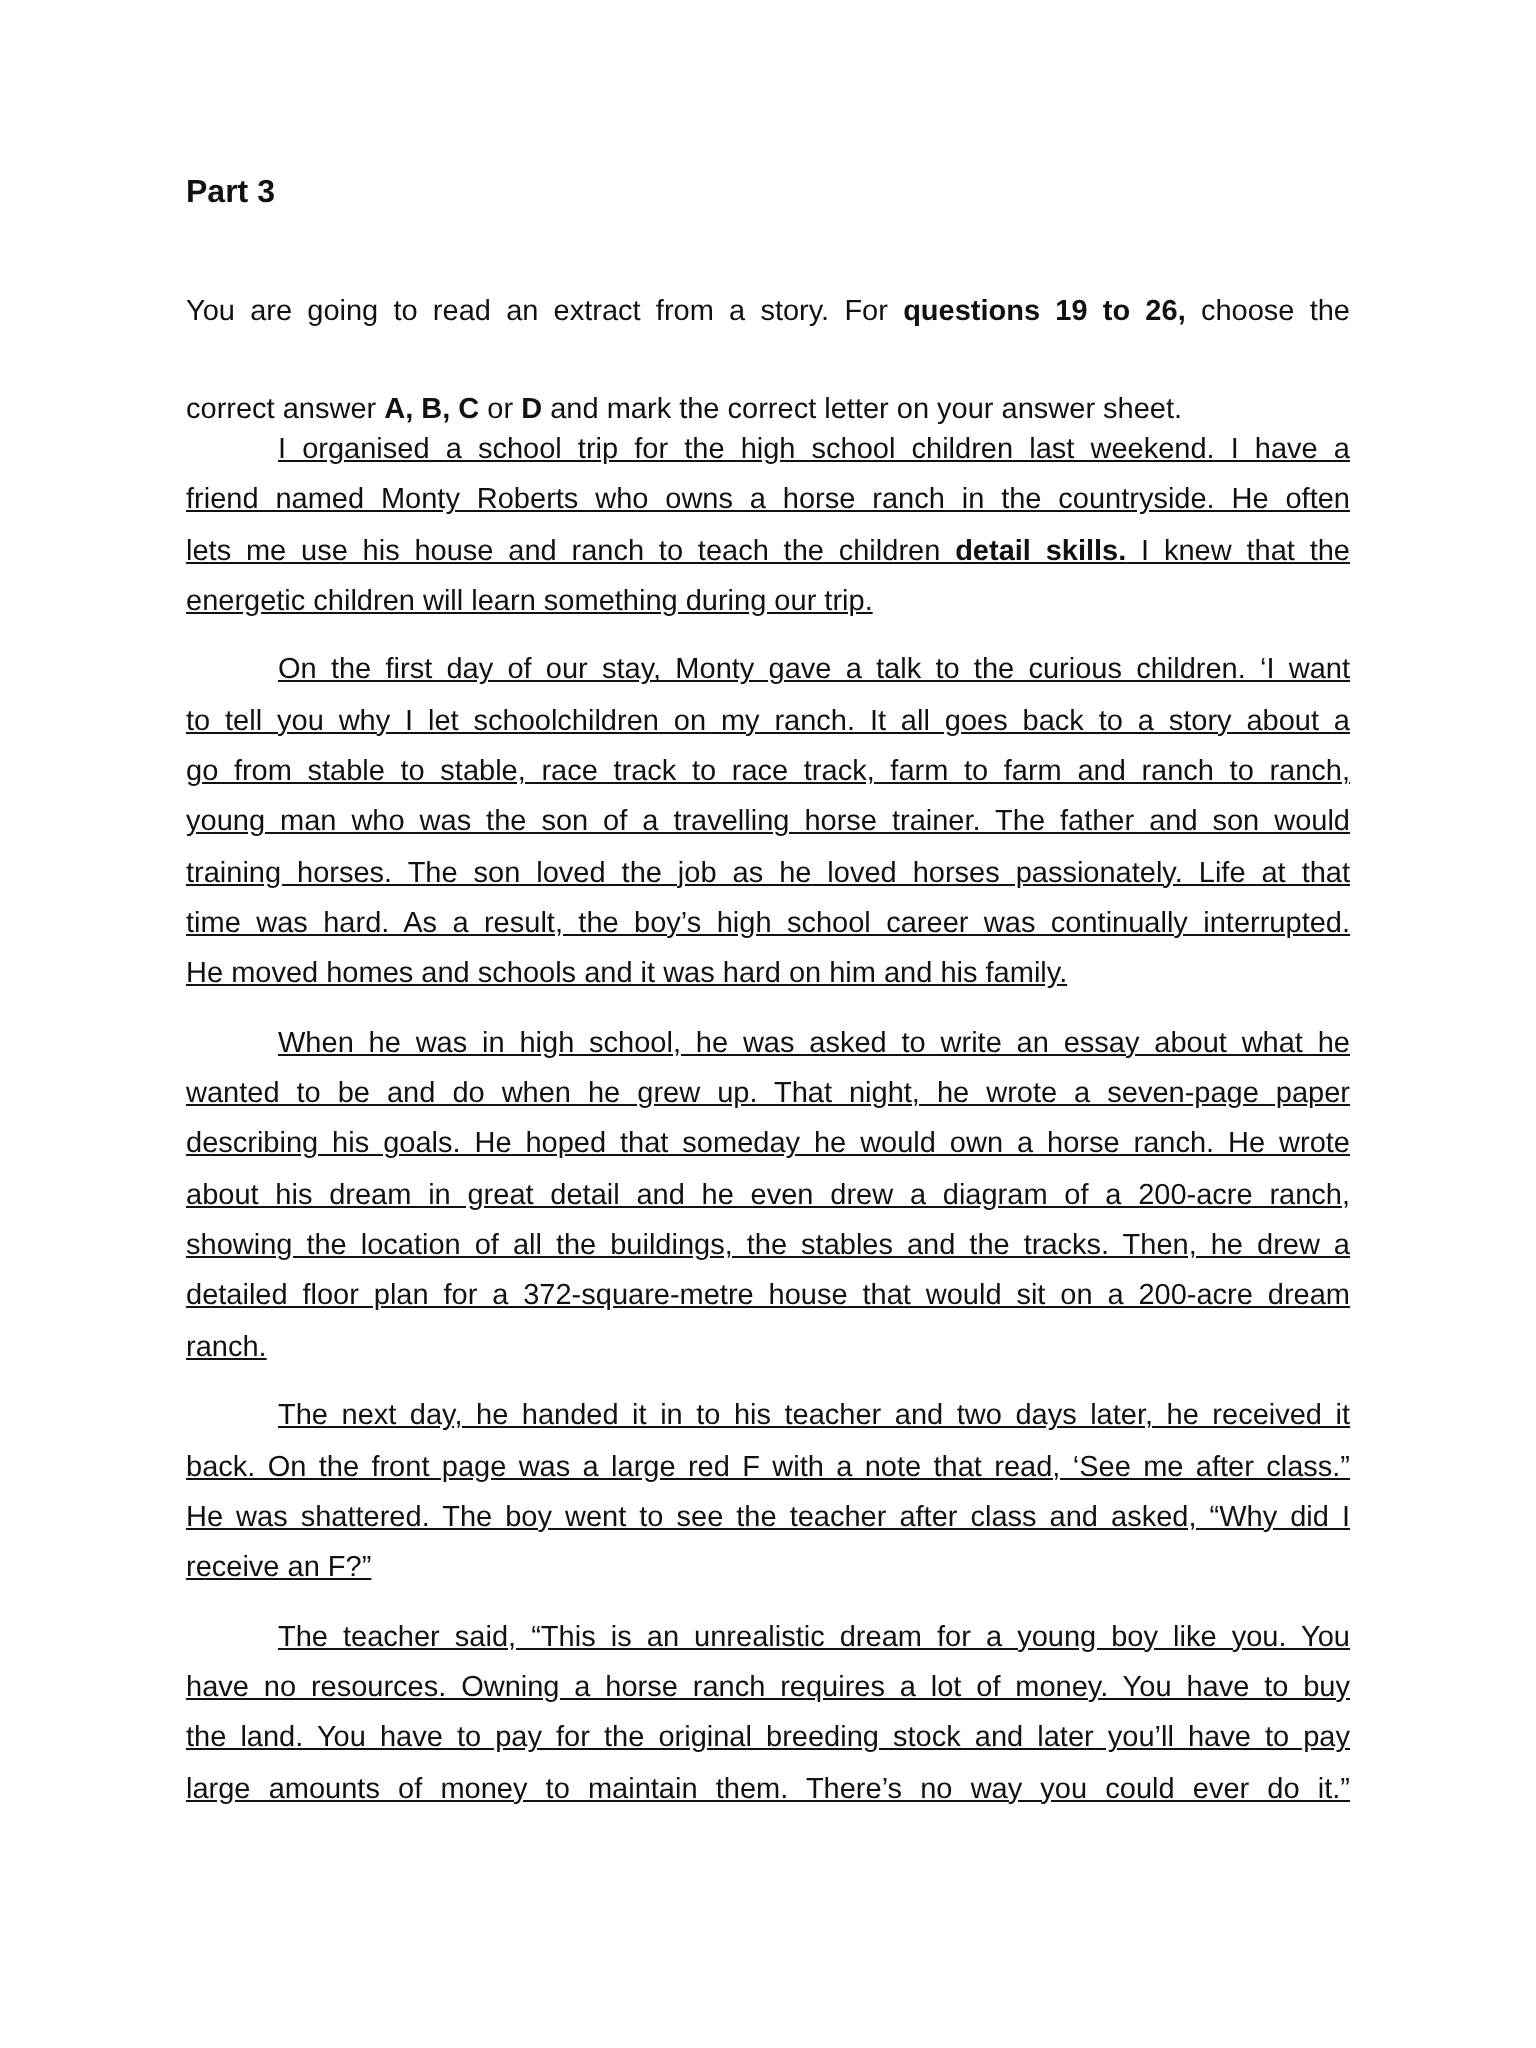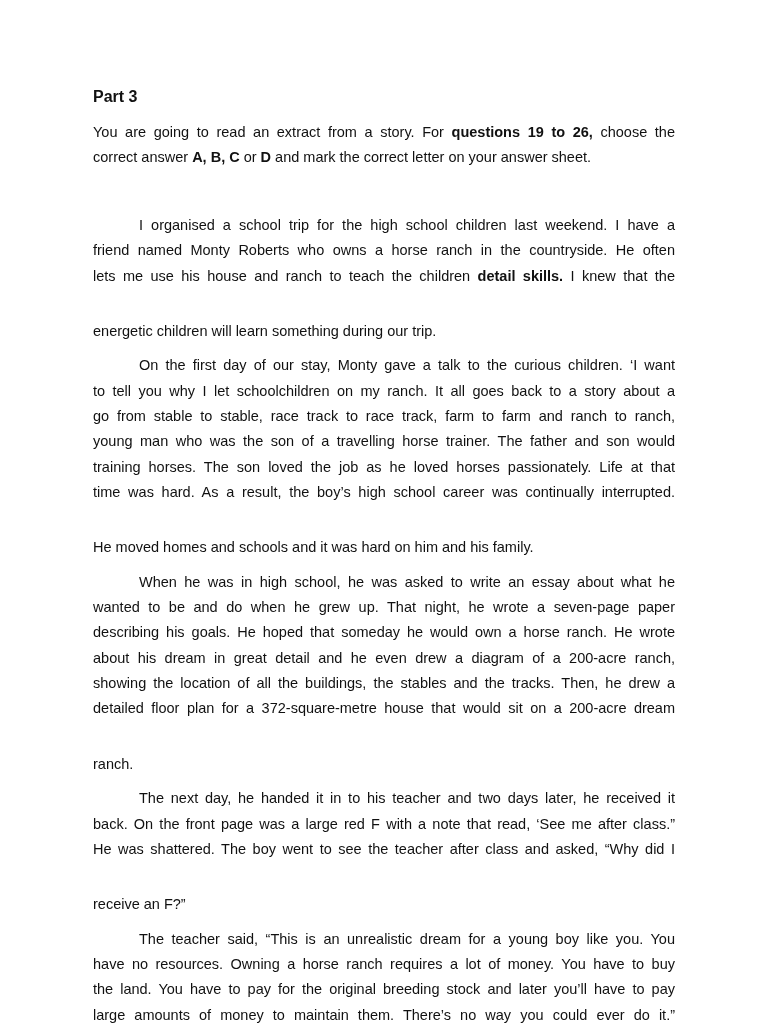--- a/index.html
+++ b/index.html
@@ -47,34 +47,35 @@
     font-size: 14.5px;
     line-height: 25.3px;
     margin: 0 0 9.3px 0;
   }
   .line {
     display: block;
     text-align: justify;
     text-align-last: justify;
     white-space: nowrap;
     height: 25.3px;
+    text-decoration: underline;
   }
   .line.last {
     text-align-last: left;
-    margin-top: 30px;
   }
   .line.indent {
     padding-left: 46px;
   }
   .inst-line {
     display: block;
     text-align: justify;
     text-align-last: justify;
     white-space: nowrap;
     height: 25px;
+    margin-top: 24px;
   }
   .inst-line.last {
     text-align-last: left;
   }
   b { font-weight: bold; }
 </style>
 </head>
 <body>
 
 <div class="page">

